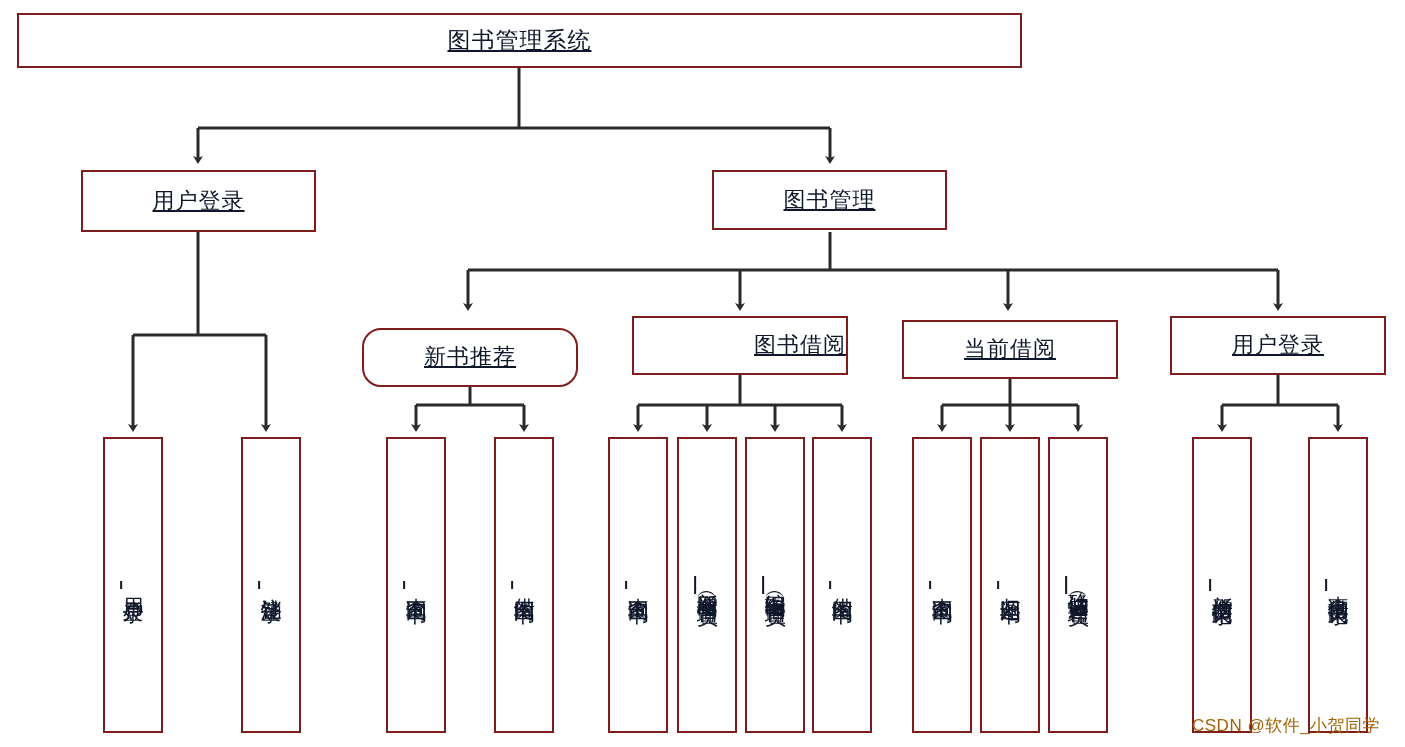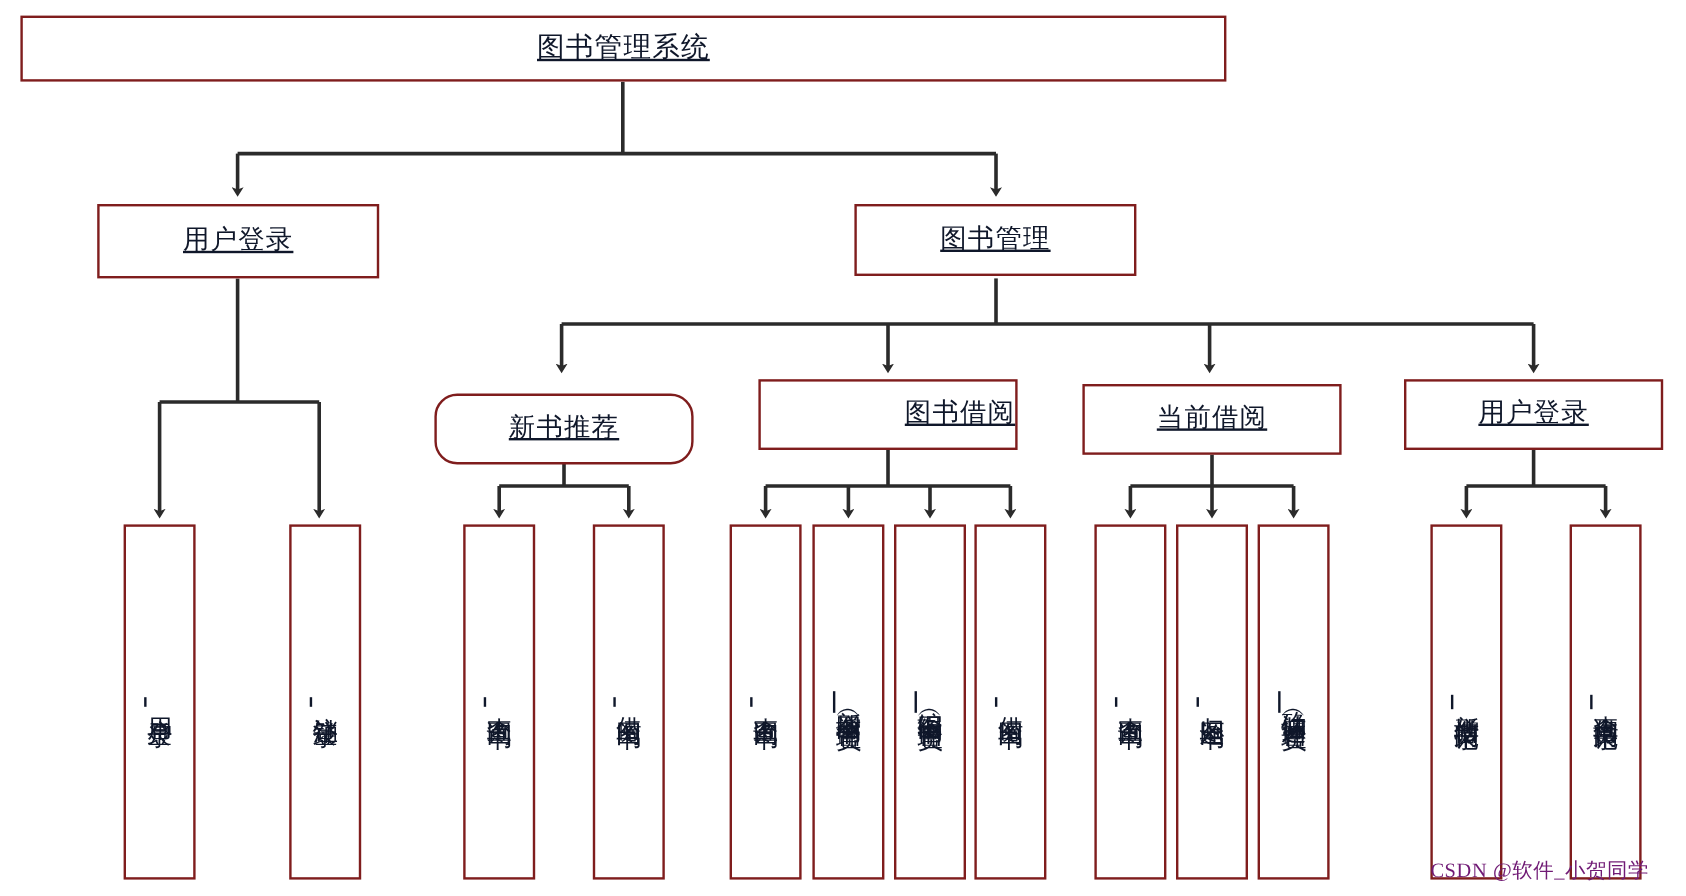--- a/index.html
+++ b/index.html
@@ -54,24 +54,24 @@
     justify-content: center;
   }
   .node.v .lbl {
     writing-mode: vertical-rl;
     text-orientation: upright;
     white-space: nowrap;
   }
   .watermark {
     position: absolute;
     font-size: 17px;
-    color: #701a75;
+    color: #a16207;
     letter-spacing: 0.5px;
     white-space: nowrap;
-    font-family: Liberation Serif, serif;
+    font-family: Liberation Sans, sans-serif;
   }
 </style>
 </head>
 <body>
 
 <div id="canvas">
 
   <svg class="edges" viewBox="0 0 1405 747">
     <defs>
       <marker id="arrow" markerWidth="10" markerHeight="10" refX="4" refY="5" orient="auto" markerUnits="userSpaceOnUse">

